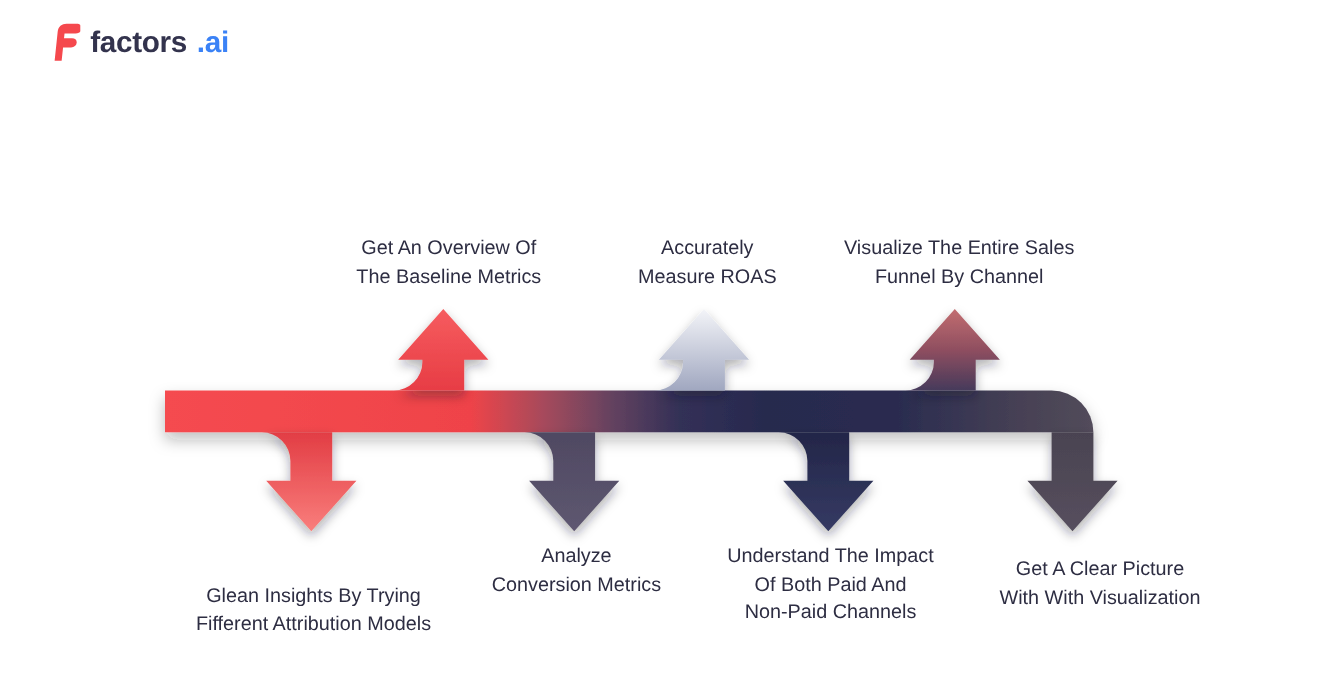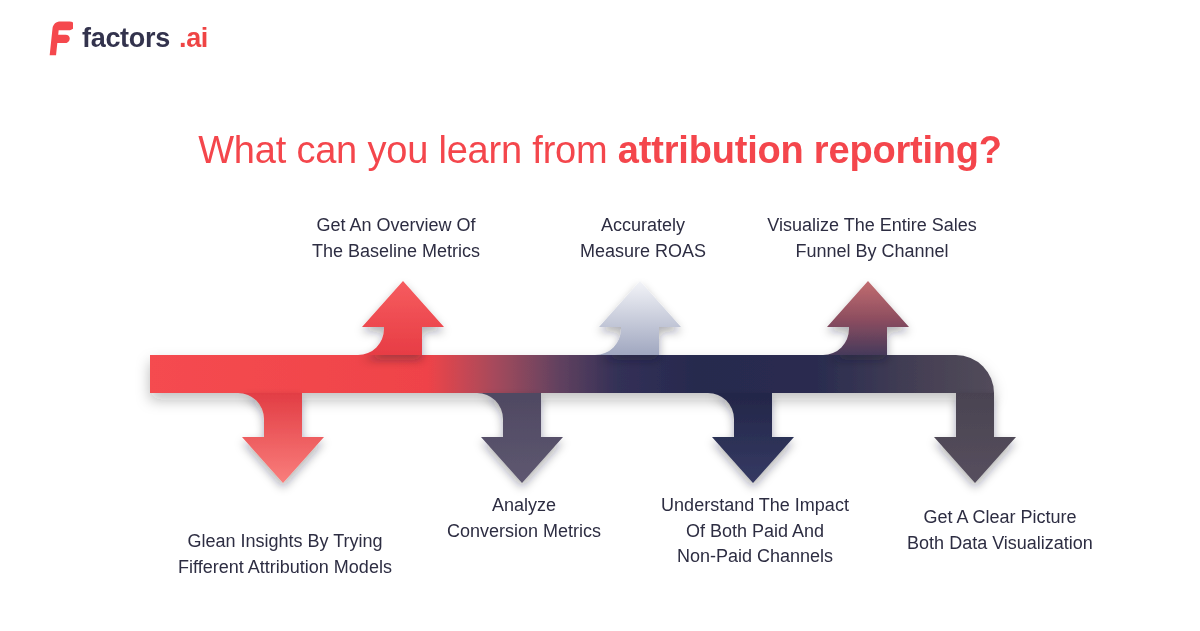--- a/index.html
+++ b/index.html
@@ -9,21 +9,21 @@
     background:#ffffff;
     overflow:hidden;
     font-family:"Liberation Sans","DejaVu Sans",sans-serif;
   }
   
   .logo{
     position:absolute;left:42px;top:19px;
     display:flex;align-items:center;gap:9px;
   }
   .logo-text{font-size:27px;font-weight:700;color:#33334D;letter-spacing:-0.3px;}
-  .logo-suffix{font-size:27px;font-weight:700;color:#ef4444;letter-spacing:-0.3px;}
+  .logo-suffix{font-size:27px;font-weight:700;color:#3b82f6;letter-spacing:-0.3px;}
   
   .title{
     position:absolute;left:0;right:0;top:129px;
     text-align:center;
     font-size:38px;
     color:#F4464C;
     letter-spacing:-0.2px;
   }
   .title .t-reg{font-weight:400;}
   .title .t-bold{font-weight:700;}
@@ -51,23 +51,20 @@
       <g transform="translate(3.5,0) skewX(-6)">
         <path fill="#F5484D" d="M9,39 L9,10 C9,4.8 12.2,2 17,2 L27,2 C30.6,2 32.8,4 32.8,6.8
           C32.8,9.6 30.6,11.6 27,11.6 L16,11.6 L16,16.4 L24,16.4 C27.1,16.4 29.1,18.2 29.1,21
           C29.1,23.8 27.1,25.6 24,25.6 L16,25.6 L16,39 Z"></path>
       </g>
     </svg>
     <span class="logo-text">factors</span>
       <span class="logo-suffix">.ai</span>
   </div>
 
-  <div class="title">
-    <span class="t-reg">What can you learn from </span><span class="t-bold">attribution reporting?</span>
-  </div>
 
   <svg class="flow-svg" viewBox="0 0 1200 631" aria-hidden="true">
     <defs>
       <linearGradient id="bandGrad" gradientUnits="userSpaceOnUse" x1="150" y1="0" x2="1016" y2="0">
         <stop offset="0" stop-color="#F54B50"></stop>
         <stop offset="0.32" stop-color="#EF4349"></stop>
         <stop offset="0.40" stop-color="#A44A5C"></stop>
         <stop offset="0.47" stop-color="#63425F"></stop>
         <stop offset="0.54" stop-color="#333057"></stop>
         <stop offset="0.63" stop-color="#272A4E"></stop>
@@ -120,21 +117,21 @@
     <path filter="url(#shadowArrow)" fill="url(#upGrad1)" d="M358,355 A26,26 0 0 0 384,329 L384,327 L362,327 L403,281 L444,327 L422,327 L422,355 Z"></path>
     <path filter="url(#shadowArrow)" fill="url(#upGrad2)" d="M595,355 A26,26 0 0 0 621,329 L621,327 L599,327 L640,281 L681,327 L659,327 L659,355 Z"></path>
     <path filter="url(#shadowArrow)" fill="url(#upGrad3)" d="M823,355 A26,26 0 0 0 849,329 L849,327 L827,327 L868,281 L909,327 L887,327 L887,355 Z"></path>
 
     <path filter="url(#shadowArrow)" fill="url(#downGrad1)" d="M238,393 A26,26 0 0 1 264,419 L264,437 L242,437 L283,483 L324,437 L302,437 L302,393 Z"></path>
     <path filter="url(#shadowArrow)" fill="url(#downGrad2)" d="M477,393 A26,26 0 0 1 503,419 L503,437 L481,437 L522,483 L563,437 L541,437 L541,393 Z"></path>
     <path filter="url(#shadowArrow)" fill="url(#downGrad3)" d="M708,393 A26,26 0 0 1 734,419 L734,437 L712,437 L753,483 L794,437 L772,437 L772,393 Z"></path>
     <path filter="url(#shadowArrow)" fill="url(#downGrad4)" d="M956,393 L956,437 L934,437 L975,483 L1016,437 L994,437 L994,393 Z"></path>
   </svg>
 
-  <div class="label" style="left:396px;top:213px;">
+  <div class="label" style="left:408px;top:213px;">
     <div>Get An Overview Of</div>
     <div>The Baseline Metrics</div>
   </div>
   <div class="label" style="left:643px;top:213px;">
     <div>Accurately</div>
     <div>Measure ROAS</div>
   </div>
   <div class="label" style="left:872px;top:213px;">
     <div>Visualize The Entire Sales</div>
     <div>Funnel By Channel</div>
@@ -148,16 +145,16 @@
     <div>Understand The Impact</div>
     <div>Of Both Paid And</div>
     <div>Non-Paid Channels</div>
   </div>
   <div class="label" style="left:524px;top:493px;">
     <div>Analyze</div>
     <div>Conversion Metrics</div>
   </div>
   <div class="label" style="left:1000px;top:505px;">
     <div>Get A Clear Picture</div>
-    <div>Both Data Visualization</div>
+    <div>With With Visualization</div>
   </div>
 
 </div>
 
 </body></html>

